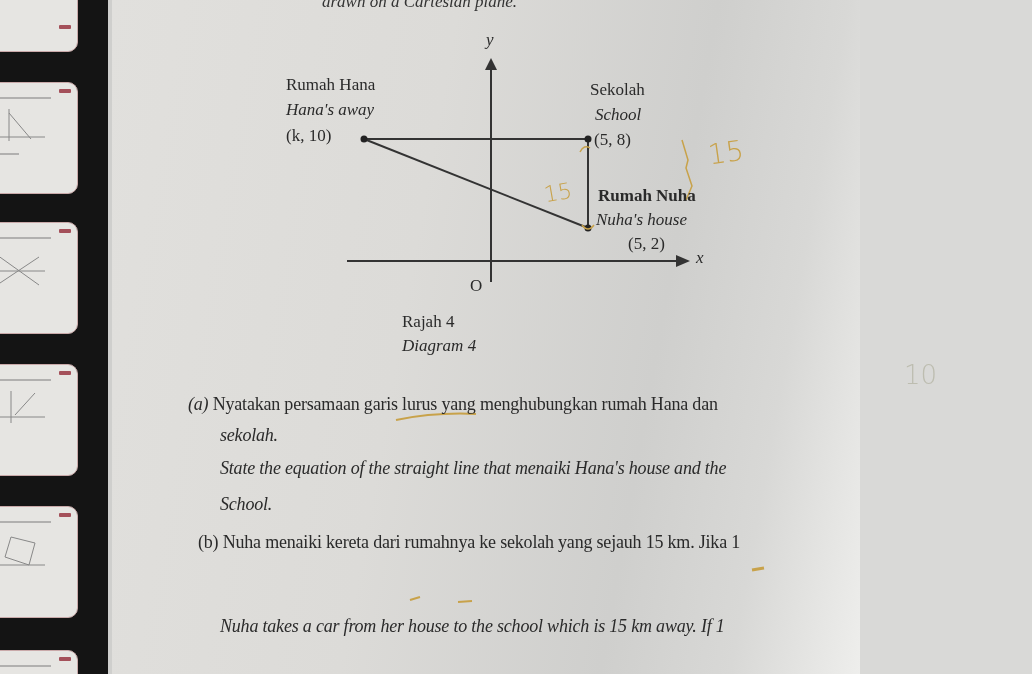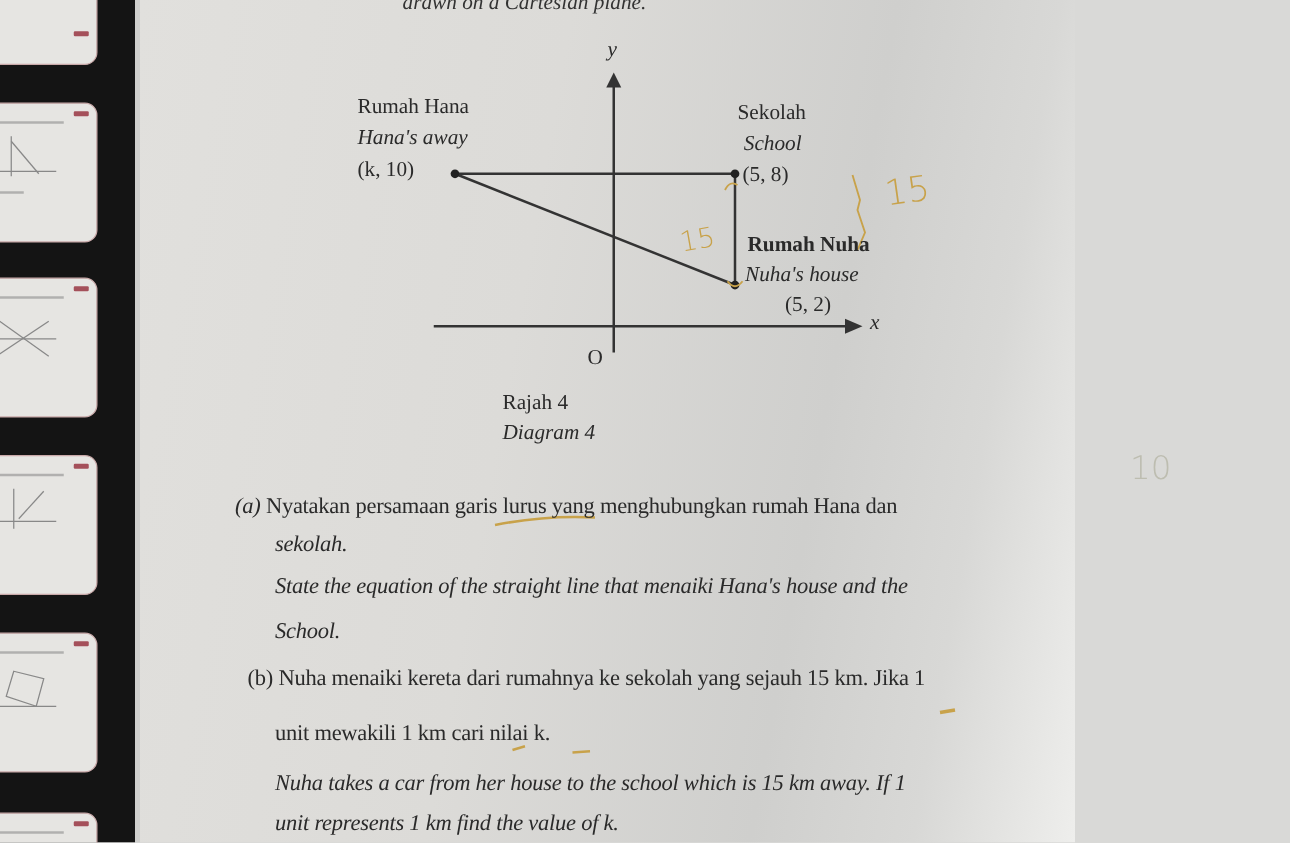--- a/index.html
+++ b/index.html
@@ -154,16 +154,14 @@
     <span>Nyatakan persamaan garis lurus yang menghubungkan rumah Hana dan</span>
   </div>
   <div class="q en" style="left:108px;top:425px;">sekolah.</div>
   <div class="q en" style="left:108px;top:458px;">State the equation of the straight line that menaiki Hana's house and the</div>
   <div class="q en" style="left:108px;top:494px;">School.</div>
 
   <div class="q" style="left:76px;top:532px;margin-left:10px;">
     <span>(b)</span>
     <span>Nuha menaiki kereta dari rumahnya ke sekolah yang sejauh 15 km. Jika 1</span>
   </div>
-  <div class="q" style="left:108px;top:576px;">unit mewakili 1 km cari nilai k.</div>
   <div class="q en" style="left:108px;top:616px;text-align:right;">Nuha takes a car from her house to the school which is 15 km away. If 1</div>
-  <div class="q en" style="left:108px;top:648px;">unit represents 1 km find the value of k.</div>
 </div>
 
 </body></html>

